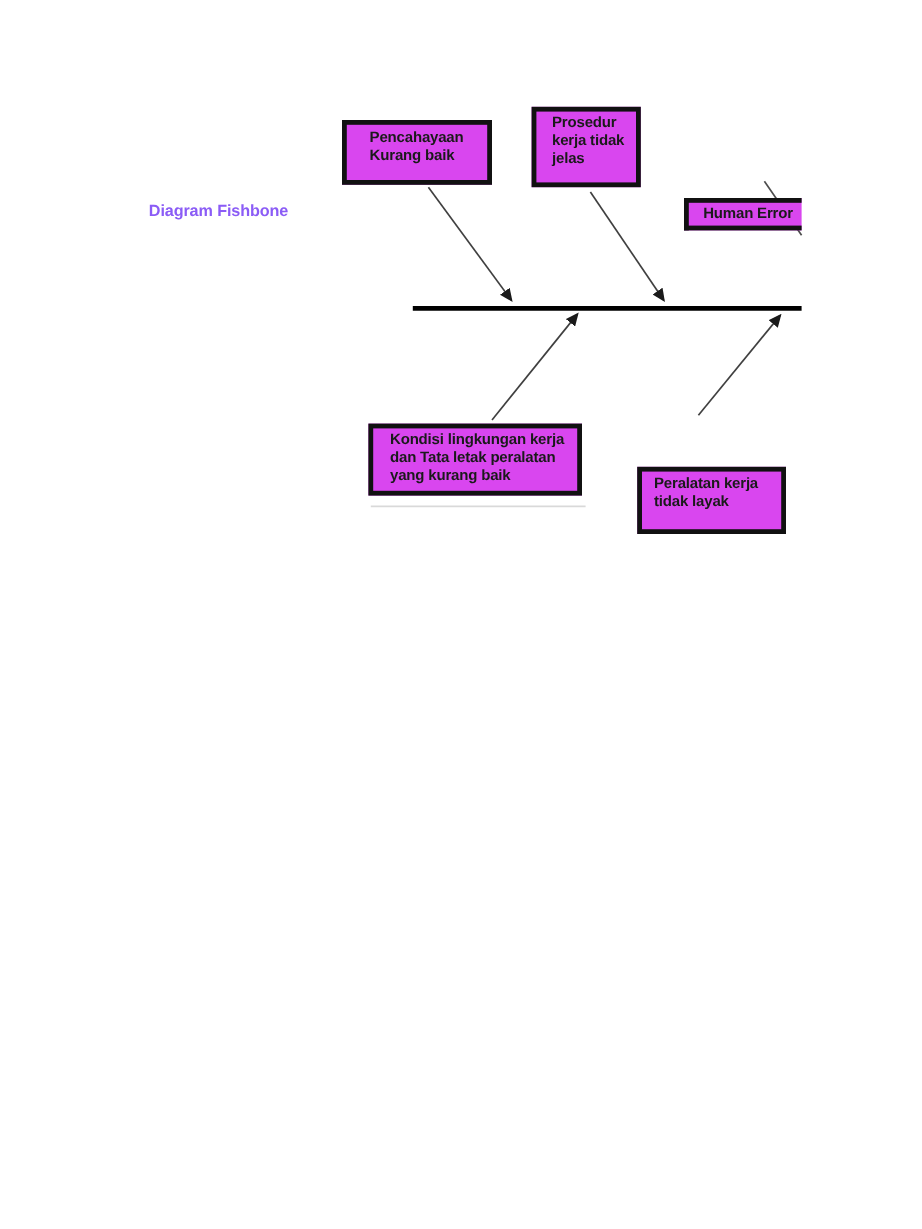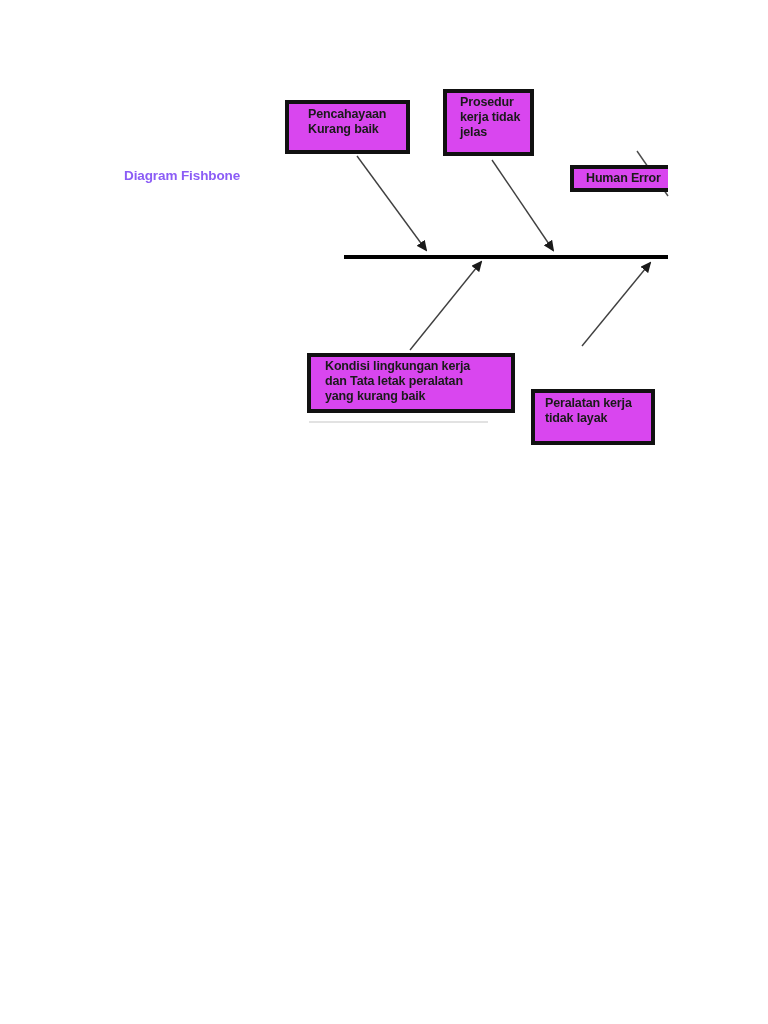--- a/index.html
+++ b/index.html
@@ -39,21 +39,21 @@
     color: #1a1a1a;
     font-weight: bold;
     font-size: 12.5px;
     line-height: 15px;
     letter-spacing: -0.15px;
     white-space: pre-line;
   }
   #box-pencahayaan { left: 285px; top: 100px; width: 125px; height: 54px; padding: 3px 4px 0 19px; }
   #box-prosedur    { left: 443px; top:  89px; width:  91px; height: 67px; padding: 2px 2px 0 13px; }
   #box-human-error { left: 570px; top: 121px; width:  98px; height: 27px; padding: 2px 0 0 12px; border-right: 0; margin-top: 44px; }
-  #box-kondisi     { left: 307px; top: 353px; width: 208px; height: 60px; padding: 2px 2px 0 14px; }
+  #box-kondisi     { left: 307px; top: 353px; width: 178px; height: 60px; padding: 2px 2px 0 14px; }
   #box-peralatan   { left: 531px; top: 349px; width: 124px; height: 56px; padding: 3px 2px 0 10px; margin-top: 40px; }
 </style>
 </head>
 <body>
 
 <div class="page">
 
   <div class="title">Diagram Fishbone</div>
 
   <svg class="lines-layer" width="768" height="1024" viewBox="0 0 768 1024" xmlns="http://www.w3.org/2000/svg">

